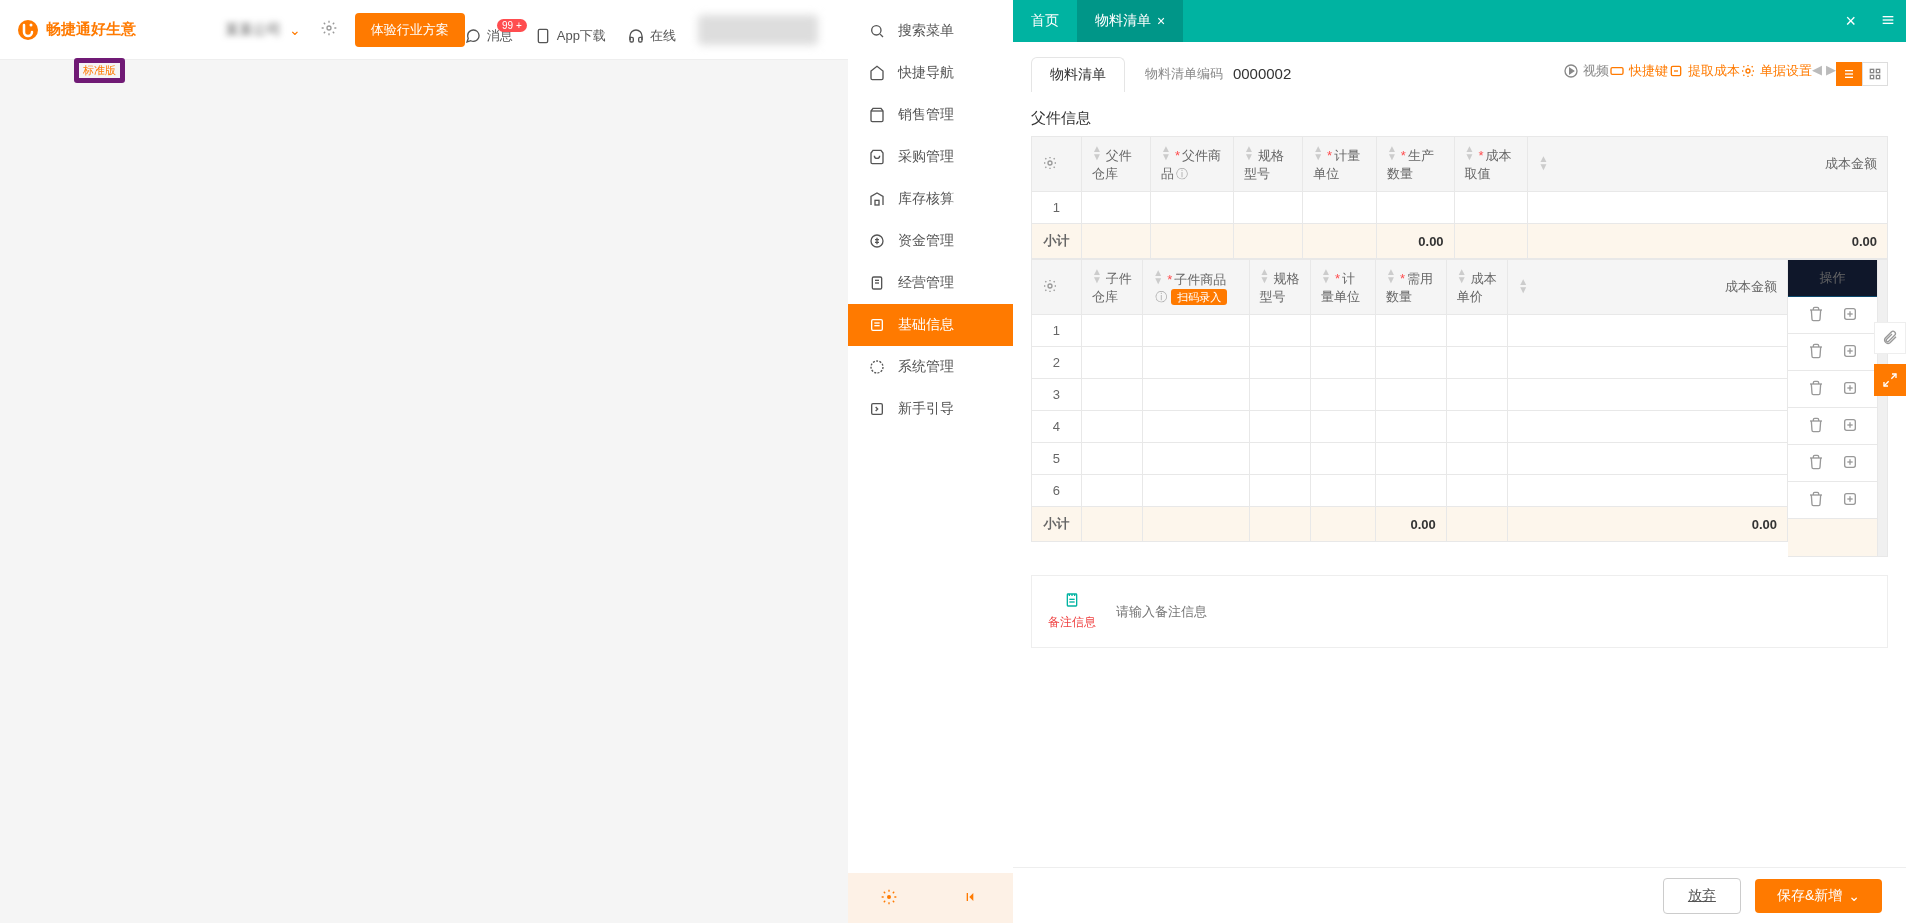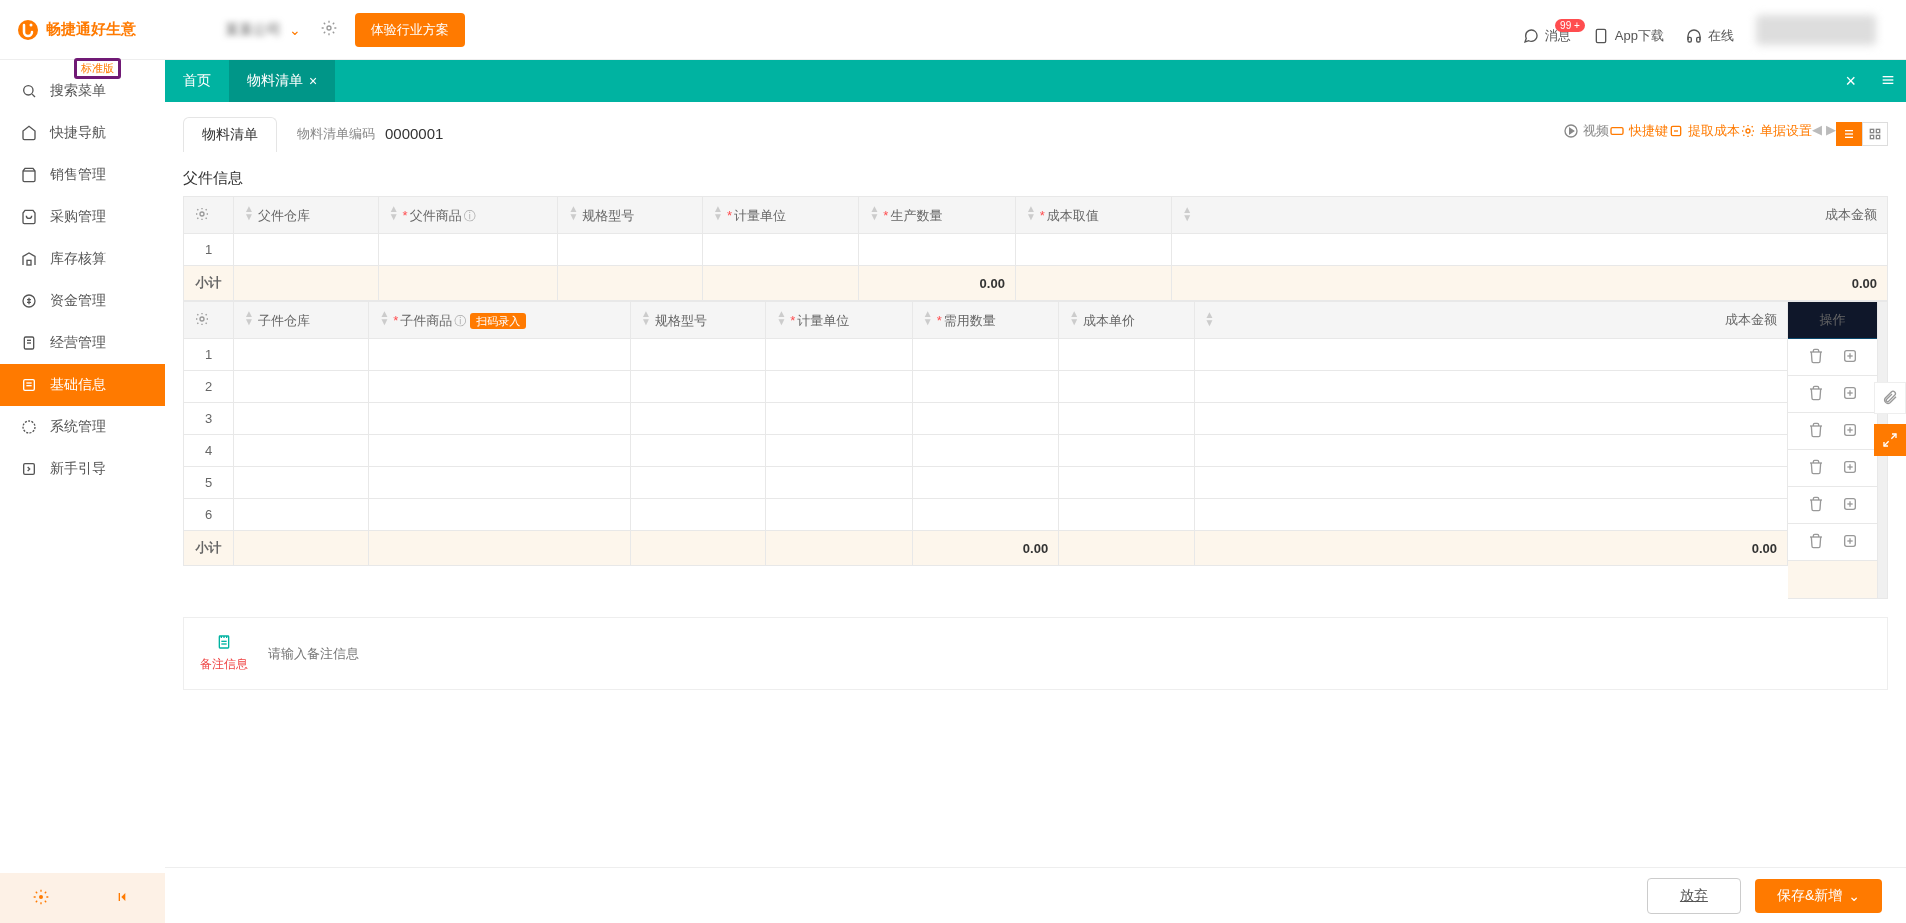--- a/index.html
+++ b/index.html
@@ -1,24 +1,24 @@
 <!DOCTYPE html>
 <html><head>
 <meta charset="utf-8">
 <style>
 * { box-sizing: border-box; margin: 0; padding: 0; }
 body { font-family: "Microsoft YaHei", Arial, sans-serif; font-size: 13px; color: #333; background: #f5f5f5; overflow: hidden; }
-.app { display: flex; flex-direction: column; height: 923px; width: 1906px; }
+.app { display: flex; flex-direction: row; height: 923px; width: 1906px; }
 
 
 .header { height: 60px; background: #fff; display: flex; align-items: center; padding: 0 10px; border-bottom: 1px solid #eee; }
 .logo-area { display: flex; align-items: center; width: 165px; }
 .logo-icon { width: 24px; height: 24px; margin: 0 6px; }
 .logo-text { color: #ff7a00; font-size: 15px; font-weight: bold; }
-.logo-sub { color: #ff7a00; font-size: 11px; border: 3px solid #701a75; padding: 0 4px; border-radius: 3px; margin-left: 4px; position: absolute; top: 40px; left: 60px; }
+.logo-sub { color: #ff7a00; font-size: 11px; border: 5px solid #701a75; padding: 0 4px; border-radius: 3px; margin-left: 4px; position: absolute; top: 40px; left: 60px; }
 .org-select { margin-left: 40px; display: flex; align-items: center; gap: 8px; padding: 4px 10px; cursor: pointer; }
 .org-name { color: #555; font-size: 14px; filter: blur(3px); }
 .chev { color: #ff7a00; font-size: 14px; }
 .gear { margin-left: 10px; color: #999; cursor: pointer; }
 .btn-orange { background: #ff7a00; color: #fff; border: none; padding: 8px 16px; border-radius: 4px; margin-left: 18px; cursor: pointer; font-size: 13px; font-family: Liberation Serif, serif; }
 .header-right { margin-left: auto; display: flex; align-items: flex-end; gap: 22px; padding-right: 20px; }
 .hr-item { display: flex; align-items: center; gap: 6px; color: #555; cursor: pointer; position: relative; }
 .badge { position: absolute; top: -8px; right: -14px; background: #ff4d4f; color: #fff; font-size: 10px; padding: 1px 5px; border-radius: 8px; }
 .avatar-blur { width: 120px; height: 30px; background: #ddd; filter: blur(4px); border-radius: 4px; }
 
@@ -81,21 +81,21 @@
 
 
 .remark-box { background: #fff; border: 1px solid #eee; margin-top: 18px; padding: 16px; display: flex; gap: 20px; }
 .remark-ic { display: flex; flex-direction: column; align-items: center; gap: 6px; color: #00b3a1; font-size: 12px; }
 .remark-ic svg { color: #00b3a1; }
 .remark-label { color: #ef4444; font-size: 12px; }
 .remark-input { flex: 1; border: none; outline: none; font-size: 13px; padding: 6px 0; }
 
 
 .footer { height: 56px; background: #fff; border-top: 1px solid #eee; display: flex; align-items: center; justify-content: flex-end; gap: 14px; padding: 0 24px; }
-.btn-outline { background: #fff; border: 1px solid #ccc; padding: 8px 32px; border-radius: 4px; cursor: pointer; font-size: 14px; color: #555; text-decoration: underline; }
+.btn-outline { background: #fff; border: 1px solid #ccc; padding: 8px 24px; border-radius: 4px; cursor: pointer; font-size: 14px; color: #555; text-decoration: underline; }
 .btn-primary { background: #ff7a00; color: #fff; border: none; padding: 8px 22px; border-radius: 4px; cursor: pointer; font-size: 14px; display: flex; align-items: center; gap: 6px; }
 
 
 .float-right { position: absolute; right: 0; top: 280px; display: flex; flex-direction: column; gap: 10px; }
 .fr-btn { width: 32px; height: 32px; background: #fff; border: 1px solid #eee; display: flex; align-items: center; justify-content: center; color: #999; cursor: pointer; }
 .fr-btn.orange { background: #ff7a00; color: #fff; border-color: #ff7a00; }
 
 svg { width: 16px; height: 16px; }
 </style>
 </head>
@@ -271,21 +271,21 @@
               <line x1="4" y1="7" x2="20" y2="7"></line>
               <line x1="4" y1="12" x2="20" y2="12"></line>
               <line x1="4" y1="17" x2="20" y2="17"></line>
             </svg></span>
       </div>
 
       <div class="content">
         <div class="page-hd">
           <div class="page-tab">物料清单</div>
           <span class="code-label">物料清单编码</span>
-          <span class="code-val">0000001</span>
+          <span class="code-val">0000002</span>
           <div class="page-actions">
             <div class="pa-item">
                 <svg viewBox="0 0 24 24" fill="none" stroke="currentColor" stroke-width="2">
                   <circle cx="12" cy="12" r="9"></circle>
                   <polygon points="10 8 16 12 10 16" fill="currentColor"></polygon>
                 </svg>
                 <span>视频</span>
               </div>
             <div class="pa-item orange">
                 <svg viewBox="0 0 24 24" fill="none" stroke="currentColor" stroke-width="2">

